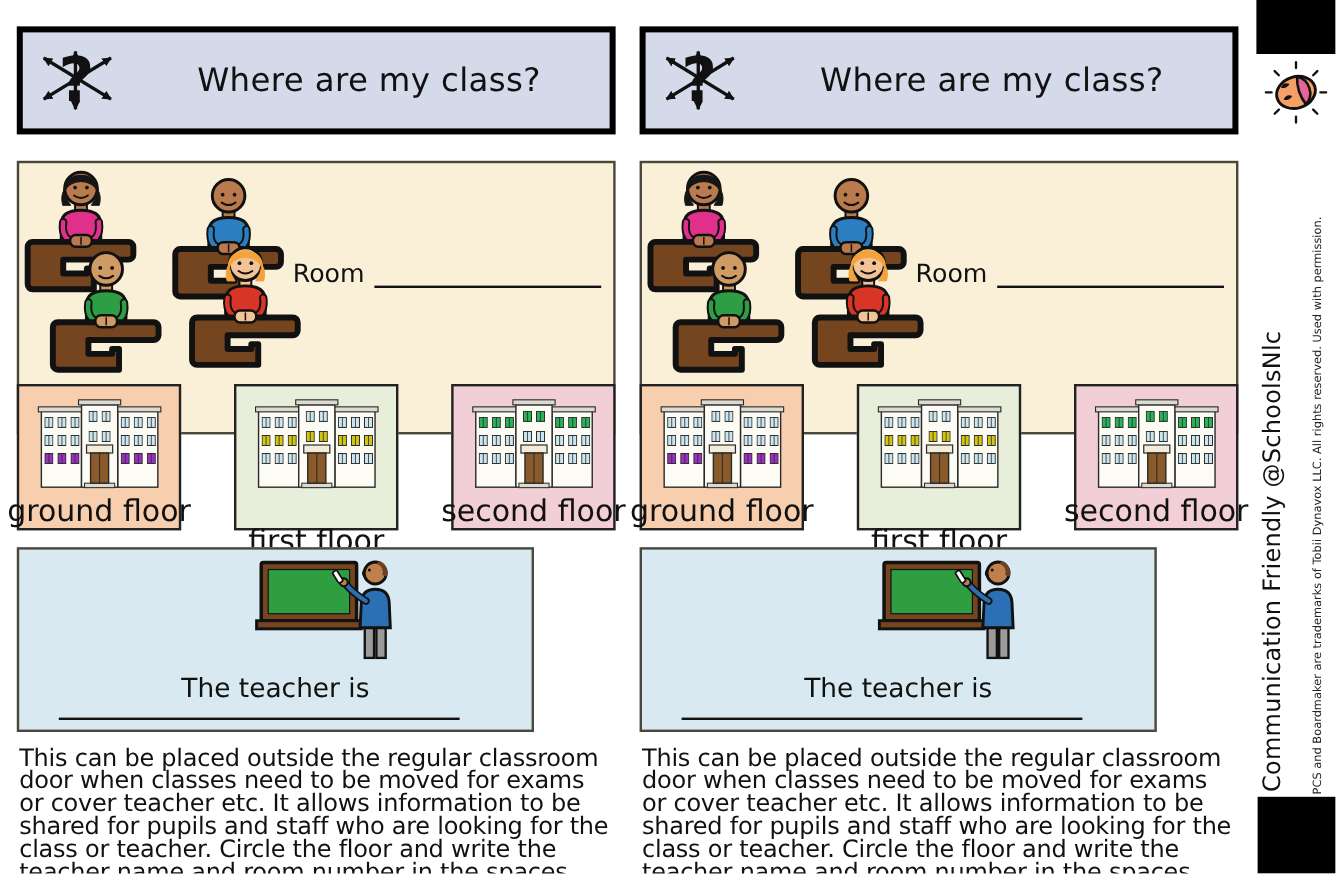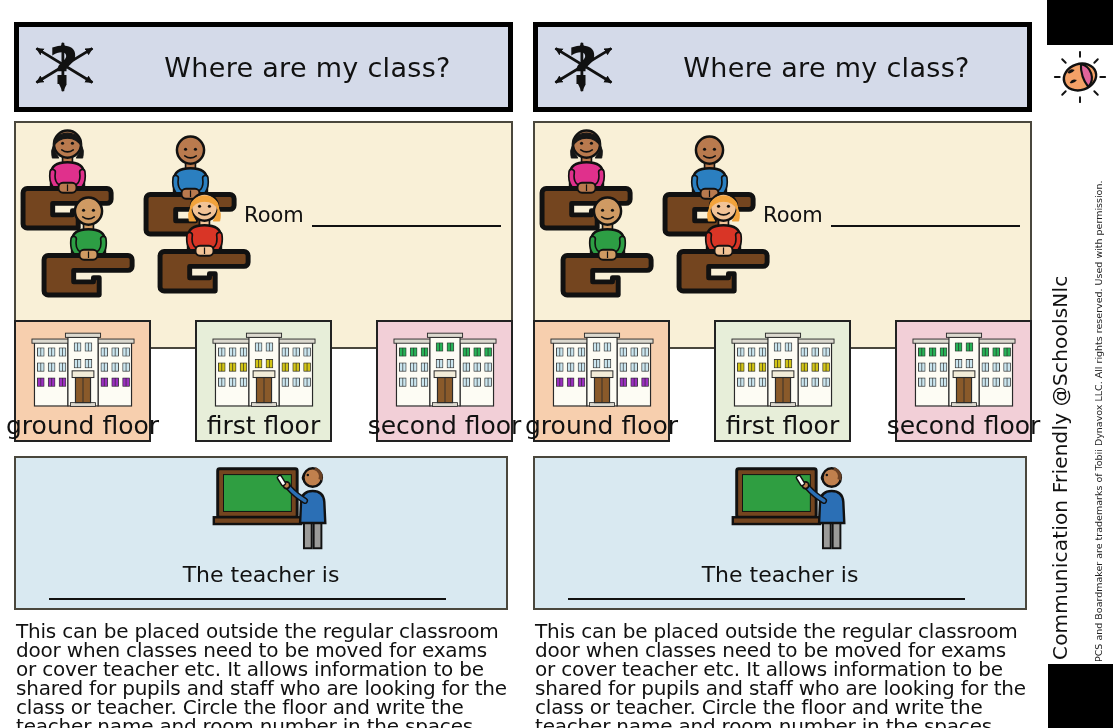--- a/index.html
+++ b/index.html
@@ -17,21 +17,21 @@
 
   .hdr{
     position:absolute;left:0;top:0;width:499px;height:90px;box-sizing:border-box;
     background:var(--header_bg);border:5px solid #000;
     display:flex;align-items:center;
   }
   .qicon{width:82px;height:70px;margin-left:6px;flex:0 0 auto;}
   .hdr-title{flex:1;text-align:center;font-size:27px;letter-spacing:.3px;}
 
   .classroom{
-    position:absolute;left:0;top:99px;width:499px;height:228px;box-sizing:border-box;
+    position:absolute;left:0;top:112px;width:499px;height:228px;box-sizing:border-box;
     background:var(--classroom_bg);border:2px solid #4a473d;
   }
   .st{position:absolute;width:99px;height:107px;}
   .st1{left:2px;top:3px;}
   .st2{left:125px;top:9px;}
   .st3{left:23px;top:70px;}
   .st4{left:139px;top:66px;}
   .room-line{
     position:absolute;left:228px;right:10px;top:72px;height:32px;
     display:flex;align-items:flex-end;gap:8px;font-size:21px;
@@ -44,28 +44,28 @@
     display:flex;justify-content:space-between;
   }
   .card{
     width:137px;height:122px;box-sizing:border-box;border:2px solid #222;
     display:flex;flex-direction:column;align-items:center;justify-content:space-between;
     padding:7px 2px 3px;
   }
   .card svg{width:114px;height:82px;flex:0 0 auto;}
   .card-label{font-size:25px;white-space:nowrap;}
   .card-ground{background:var(--ground_card_bg);}
-  .card-first{background:var(--first_card_bg);}
+  .card-first{background:var(--first_card_bg);gap:25px;}
   .card-second{background:var(--second_card_bg);}
   .card-ground svg{--w3:var(--window_purple);}
   .card-first  svg{--w2:var(--window_yellow);}
   .card-second svg{--w1:var(--window_green);}
 
   .teacherbox{
-    position:absolute;left:0;top:434px;width:494px;height:154px;box-sizing:border-box;
+    position:absolute;left:0;top:434px;width:431px;height:154px;box-sizing:border-box;
     background:var(--teacher_box_bg);border:2px solid #4a473d;
   }
   .teach{position:absolute;left:192px;top:3px;width:126px;height:97px;}
   .teacher-label{position:absolute;left:0;top:104px;width:100%;text-align:center;font-size:22px;}
   .teacher-blank{position:absolute;left:33px;right:60px;bottom:8px;border-bottom:2.5px solid #111;height:0;}
 
   .footer{
     position:absolute;left:2px;top:600px;width:497px;
     font-size:20px;line-height:19px;letter-spacing:-.2px;
   }

